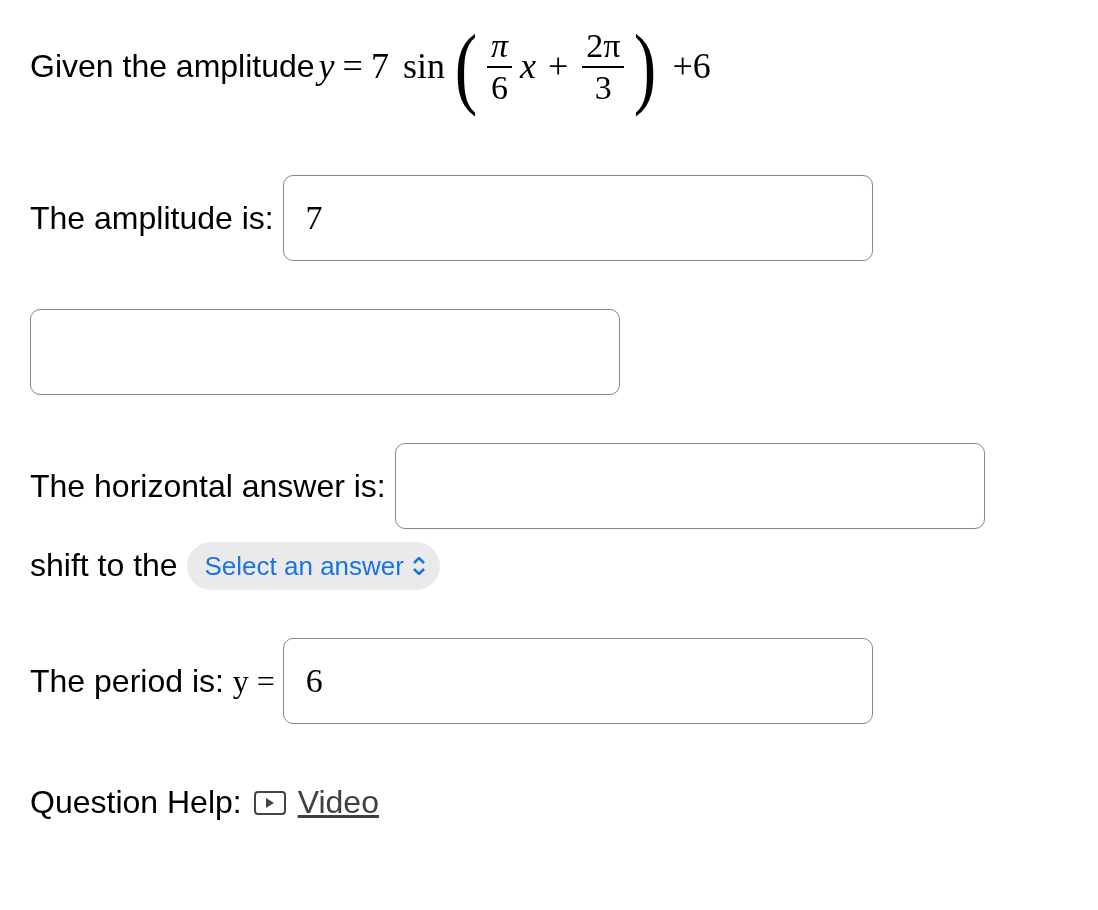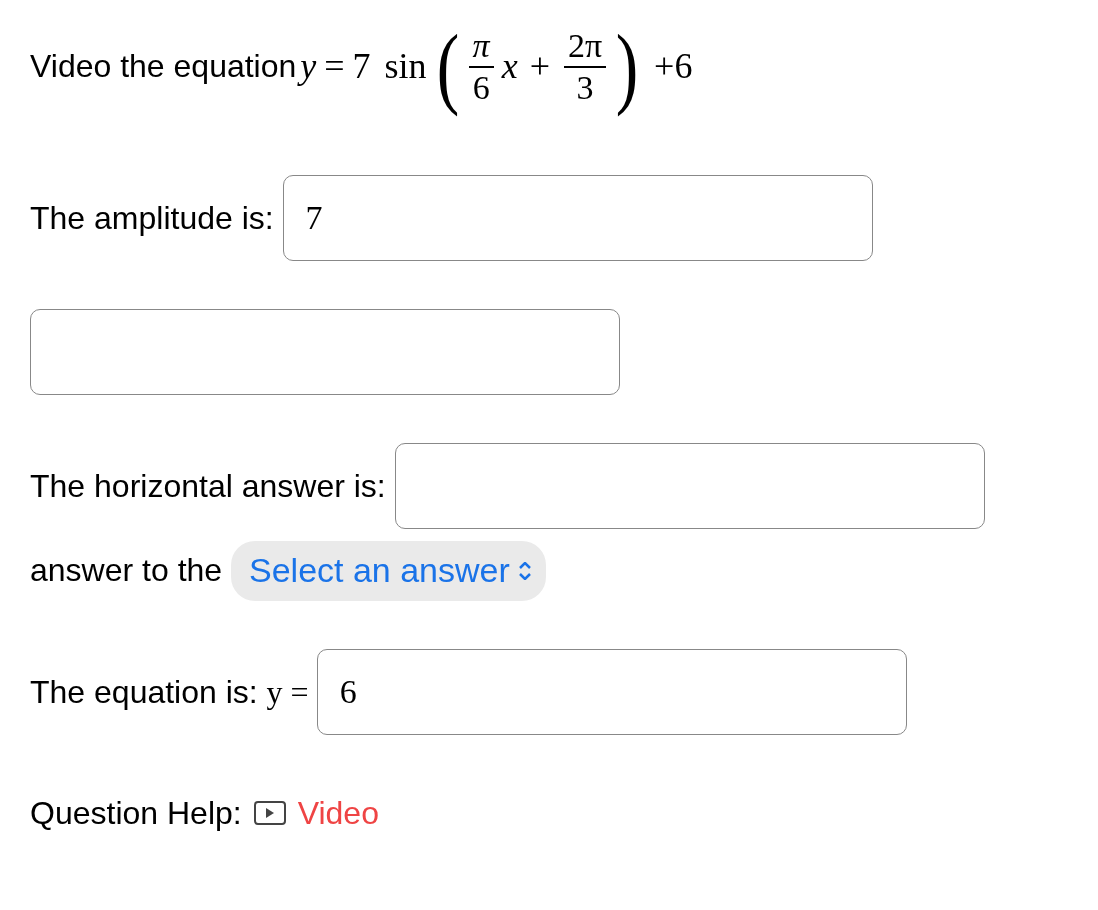--- a/index.html
+++ b/index.html
@@ -43,21 +43,21 @@
   input.answer.mid { width: 590px; }
 
   .select-pill {
     display: inline-flex;
     align-items: center;
     background: #eaeaea;
     border-radius: 24px;
     padding: 6px 14px 6px 18px;
     vertical-align: middle;
     cursor: pointer;
-    font-size: 34px;
+    font-size: 26px;
     color: #1a73e8;
     font-weight: 400;
   }
   .select-pill .sel-text {
     margin-right: 8px;
   }
   .select-pill .chev {
     display: inline-flex;
     flex-direction: column;
     align-items: center;
@@ -121,21 +121,22 @@
     font-style: normal;
   }
 
   .qhelp {
     display: flex;
     align-items: center;
     gap: 12px;
     margin-top: 56px;
   }
   .video-link {
-    color: #ef4444;
+    color: #404040;
+    text-decoration: underline;
     cursor: pointer;
   }
   .video-icon {
     display: inline-flex;
     align-items: center;
     justify-content: center;
     width: 32px;
     height: 24px;
     border: 2px solid #444;
     border-radius: 4px;
@@ -148,21 +149,21 @@
   }
   .op {
     margin: 0 10px;
     font-family: Georgia, 'Times New Roman', serif;
   }
 </style>
 </head>
 <body>
 
 <div class="equation-line">
-  <span class="label">Video the equation </span>
+  <span class="label">Given the amplitude </span>
   <span class="eq eqpart" style="margin-left:4px;">
     <span class="it">y</span>
     <span style="margin:0 8px;"> = </span>
     <span>7</span>
     <span style="width:6px;"></span>
     <span class="rm">sin</span>
     <span style="width:4px;"></span>
     <span class="paren">(</span>
     <span class="frac">
       <span class="num it">π</span>
@@ -190,36 +191,36 @@
 
 <div class="row">
   <input class="answer per" type="text" value="" style="">
 </div>
 
 <div class="row tight">
   <span class="label">The horizontal answer is: </span>
   <input class="answer hs" type="text" value="" style="">
 </div>
 <div class="row">
-  <span class="label">answer to the </span>
+  <span class="label">shift to the </span>
   <span class="select-pill">
     <span class="sel-text">Select an answer</span>
     <span class="chev">
       <svg viewBox="0 0 14 8">
           <polyline points="2,6 7,1 12,6"></polyline>
         </svg>
       <svg viewBox="0 0 14 8">
           <polyline points="2,2 7,7 12,2"></polyline>
         </svg>
     </span>
   </span>
 </div>
 
 <div class="row">
-  <span class="label">The equation is: </span>
+  <span class="label">The period is: </span>
   <span class="label mid-math">y = </span>
   <input class="answer mid" type="text" value="6" style="">
 </div>
 
 <div class="qhelp">
   <span class="label">Question Help:</span>
   <span class="video-icon">
     <svg viewBox="0 0 10 10">
         <polygon points="1,0 9,5 1,10"></polygon>
       </svg>

